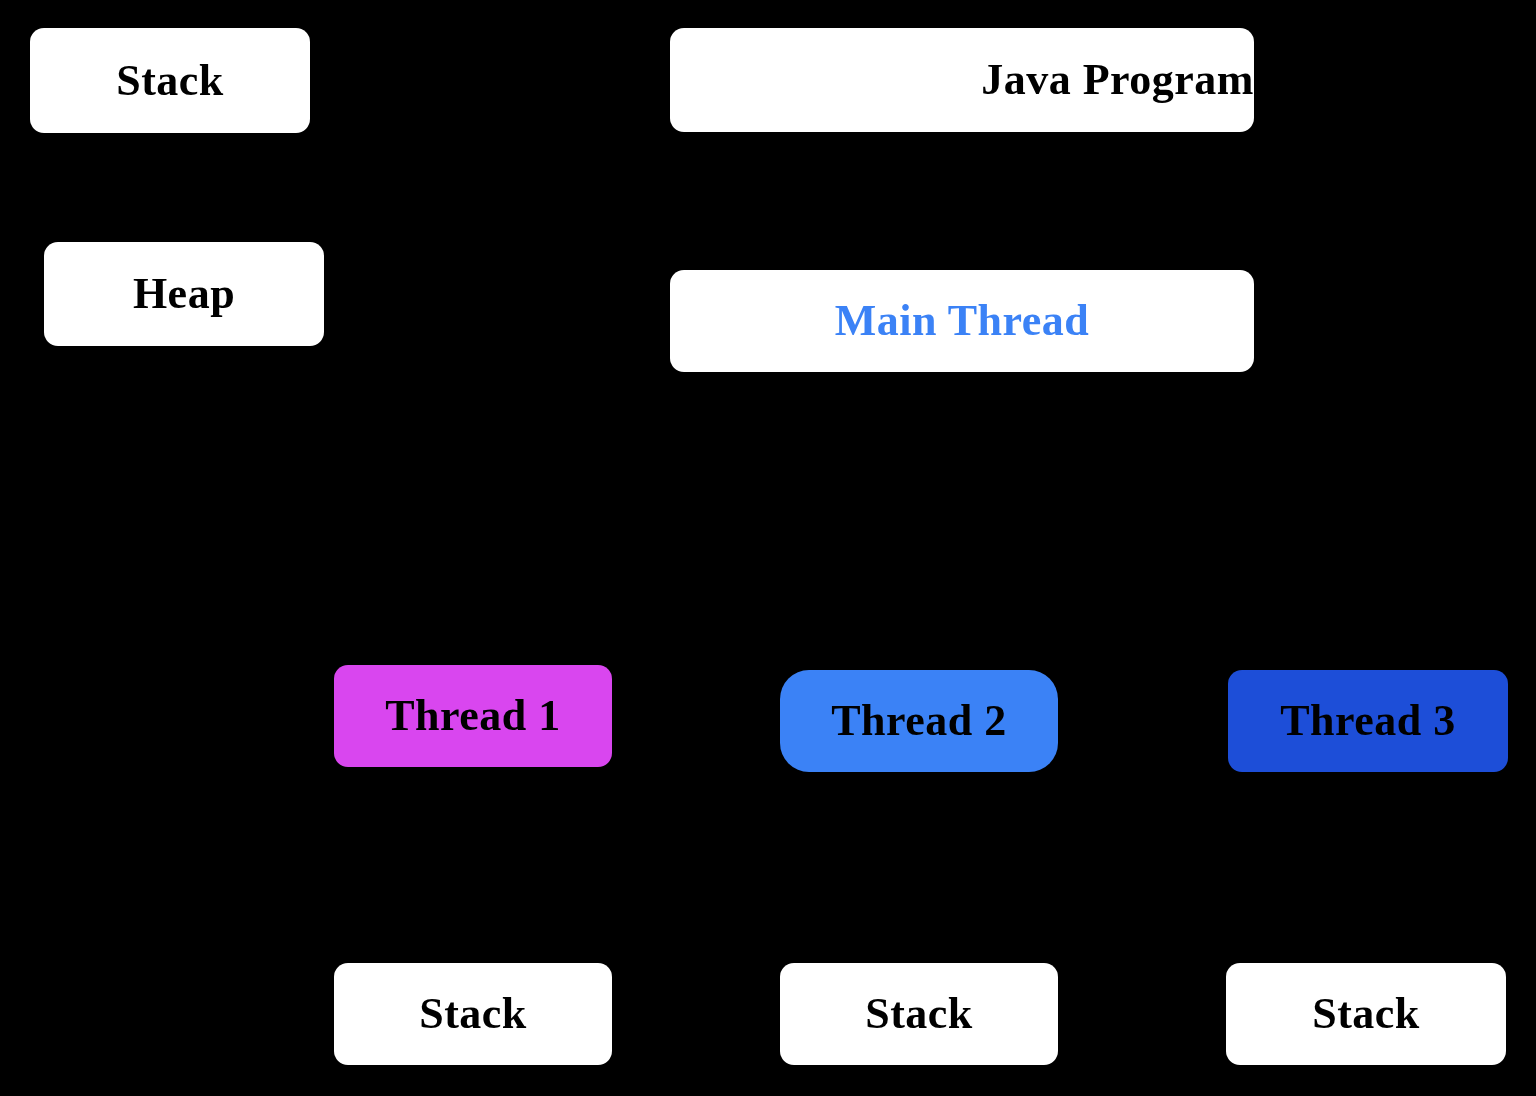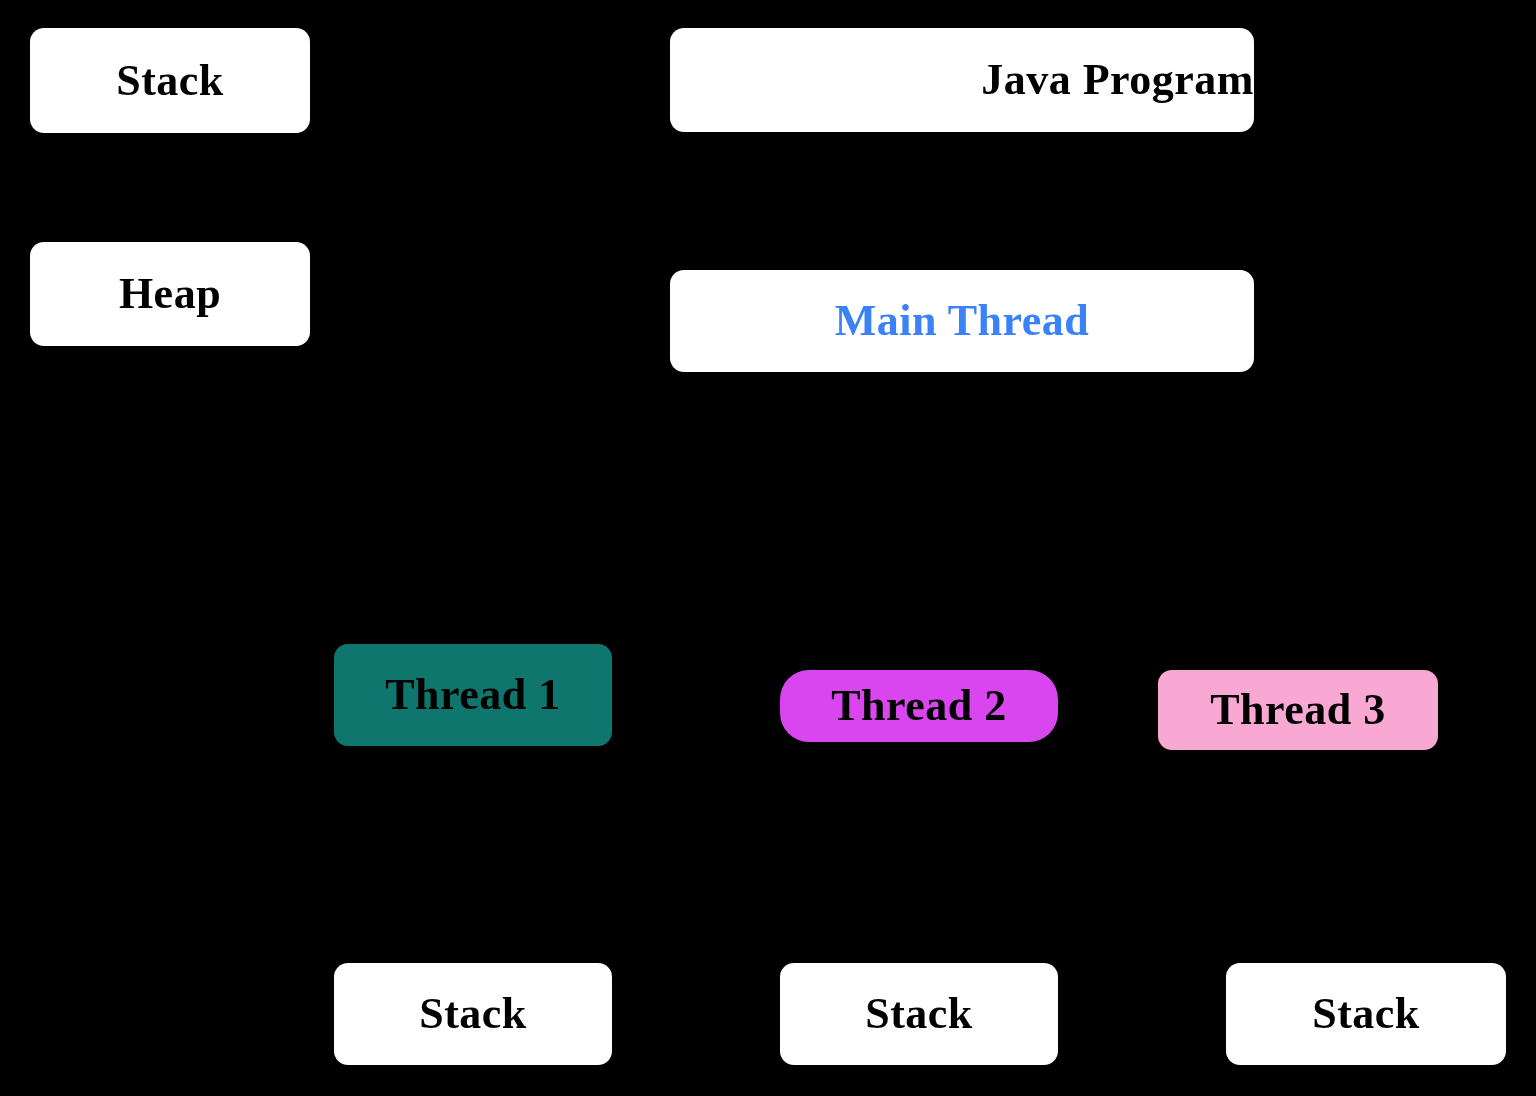--- a/index.html
+++ b/index.html
@@ -35,41 +35,41 @@
 </style>
 </head>
 <body>
 
 <div class="canvas" style="background: rgb(0, 0, 0);">
 
     <div class="node" style="left: 30px; top: 28px; width: 280px; height: 105px; background: rgb(255, 255, 255);">
       <span class="label" style="color: rgb(0, 0, 0);">Stack</span>
     </div>
 
-    <div class="node" style="left: 30px; top: 242px; width: 280px; height: 104px; background: rgb(255, 255, 255);">
+    <div class="node" style="left: 44px; top: 242px; width: 280px; height: 104px; background: rgb(255, 255, 255);">
       <span class="label" style="color: rgb(0, 0, 0);">Heap</span>
     </div>
 
     <div class="node" style="left: 670px; top: 28px; width: 584px; height: 104px; background: rgb(255, 255, 255); justify-content: flex-end;">
       <span class="label" style="color: rgb(0, 0, 0);">Java Program</span>
     </div>
 
     <div class="node" style="left: 670px; top: 270px; width: 584px; height: 102px; background: rgb(255, 255, 255);">
       <span class="label" style="color: #3b82f6;">Main Thread</span>
     </div>
 
-    <div class="node" style="left: 334px; top: 644px; width: 278px; height: 102px; background: #0f766e;">
+    <div class="node" style="left: 334px; top: 665px; width: 278px; height: 102px; background: #d946ef;">
       <span class="label" style="color: rgb(0, 0, 0);">Thread 1</span>
     </div>
 
-    <div class="node" style="left: 780px; top: 670px; width: 278px; height: 72px; background: #d946ef; border-radius: 29px;">
+    <div class="node" style="left: 780px; top: 670px; width: 278px; height: 102px; background: #3b82f6; border-radius: 29px;">
       <span class="label" style="color: rgb(0, 0, 0);">Thread 2</span>
     </div>
 
-    <div class="node" style="left: 1158px; top: 670px; width: 280px; height: 80px; background: #f9a8d4;">
+    <div class="node" style="left: 1228px; top: 670px; width: 280px; height: 102px; background: #1d4ed8;">
       <span class="label" style="color: rgb(0, 0, 0);">Thread 3</span>
     </div>
 
     <div class="node" style="left: 334px; top: 963px; width: 278px; height: 102px; background: rgb(255, 255, 255);">
       <span class="label" style="color: rgb(0, 0, 0);">Stack</span>
     </div>
 
     <div class="node" style="left: 780px; top: 963px; width: 278px; height: 102px; background: rgb(255, 255, 255);">
       <span class="label" style="color: rgb(0, 0, 0);">Stack</span>
     </div>

